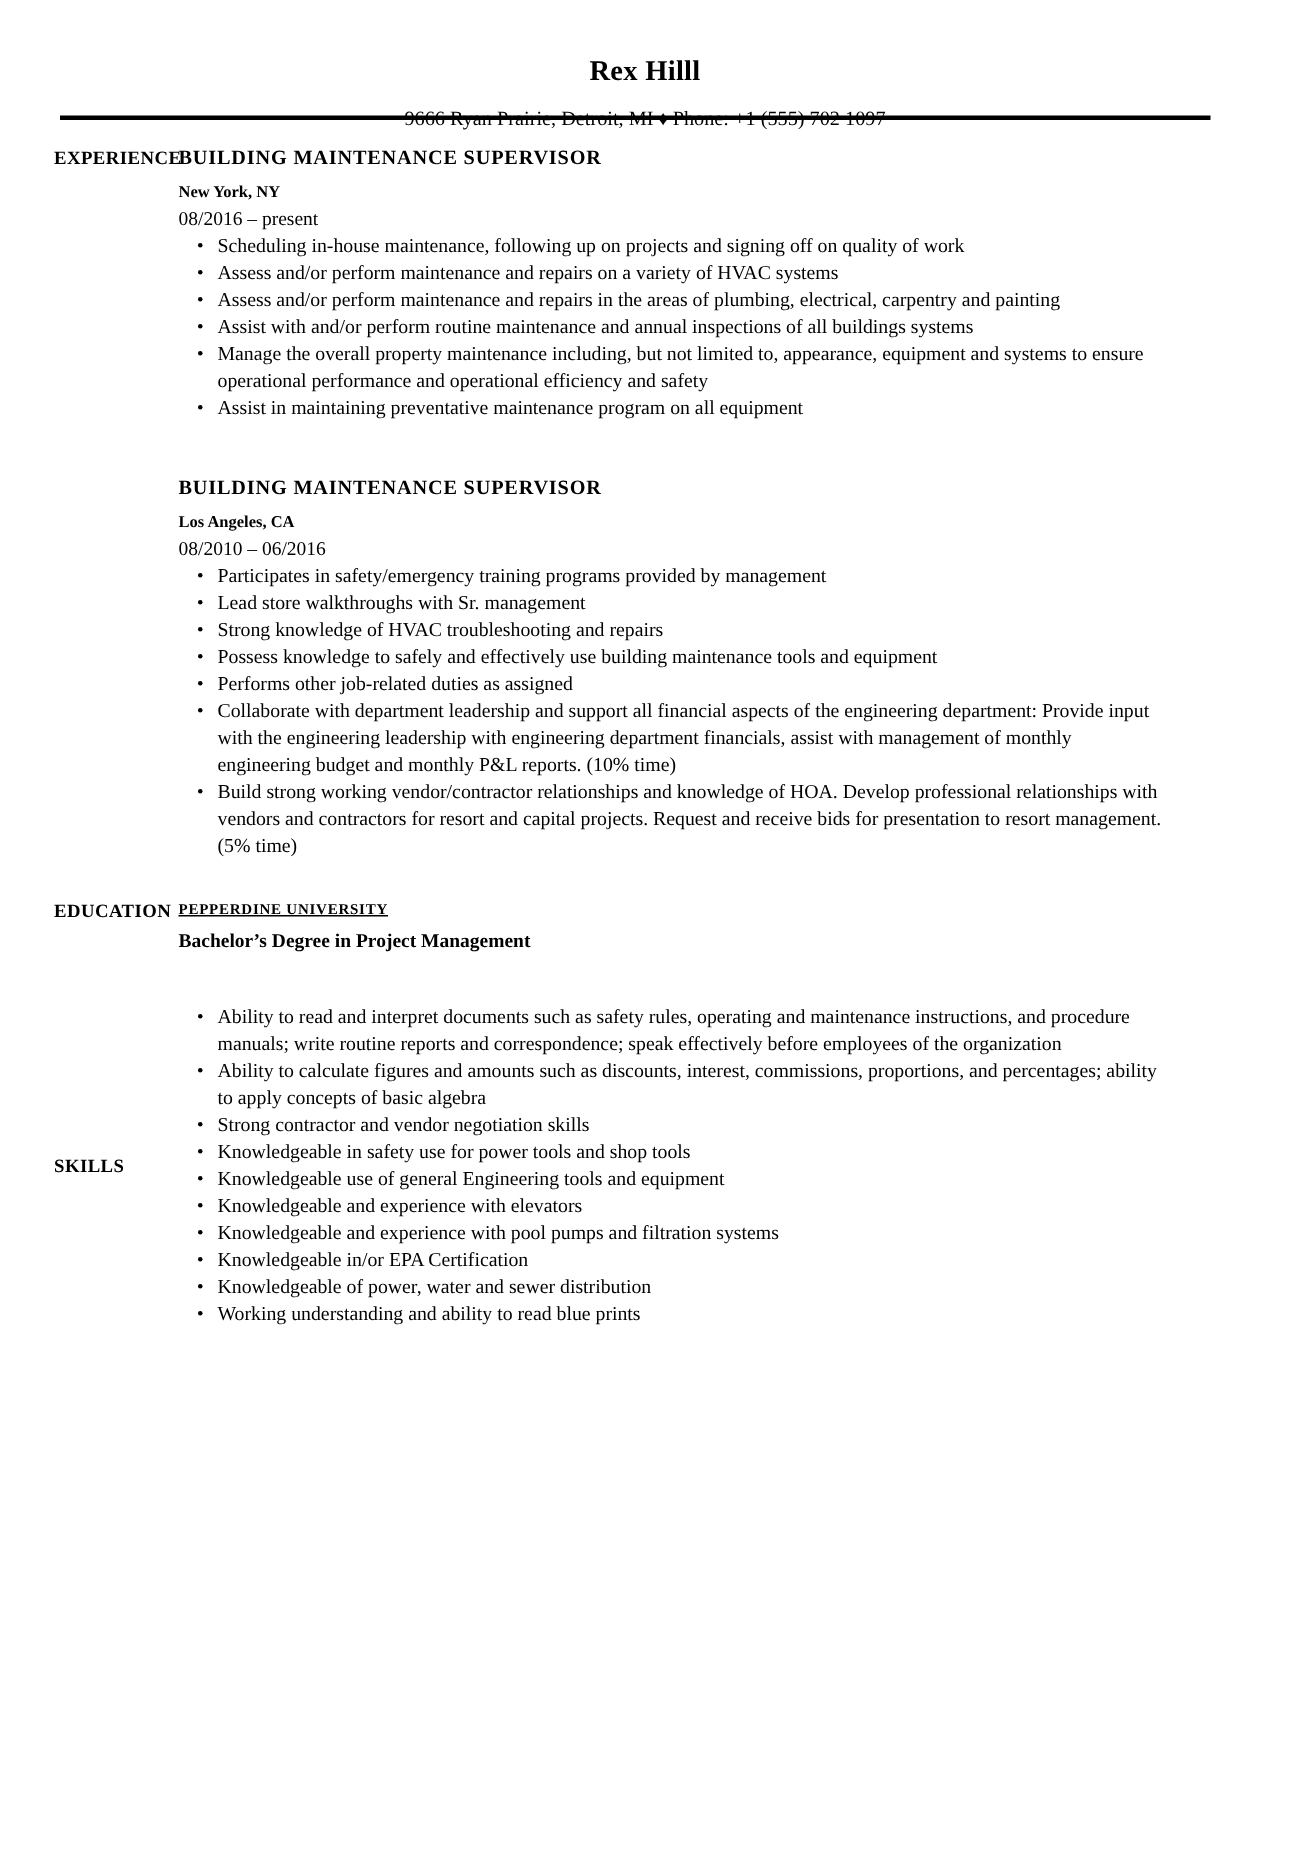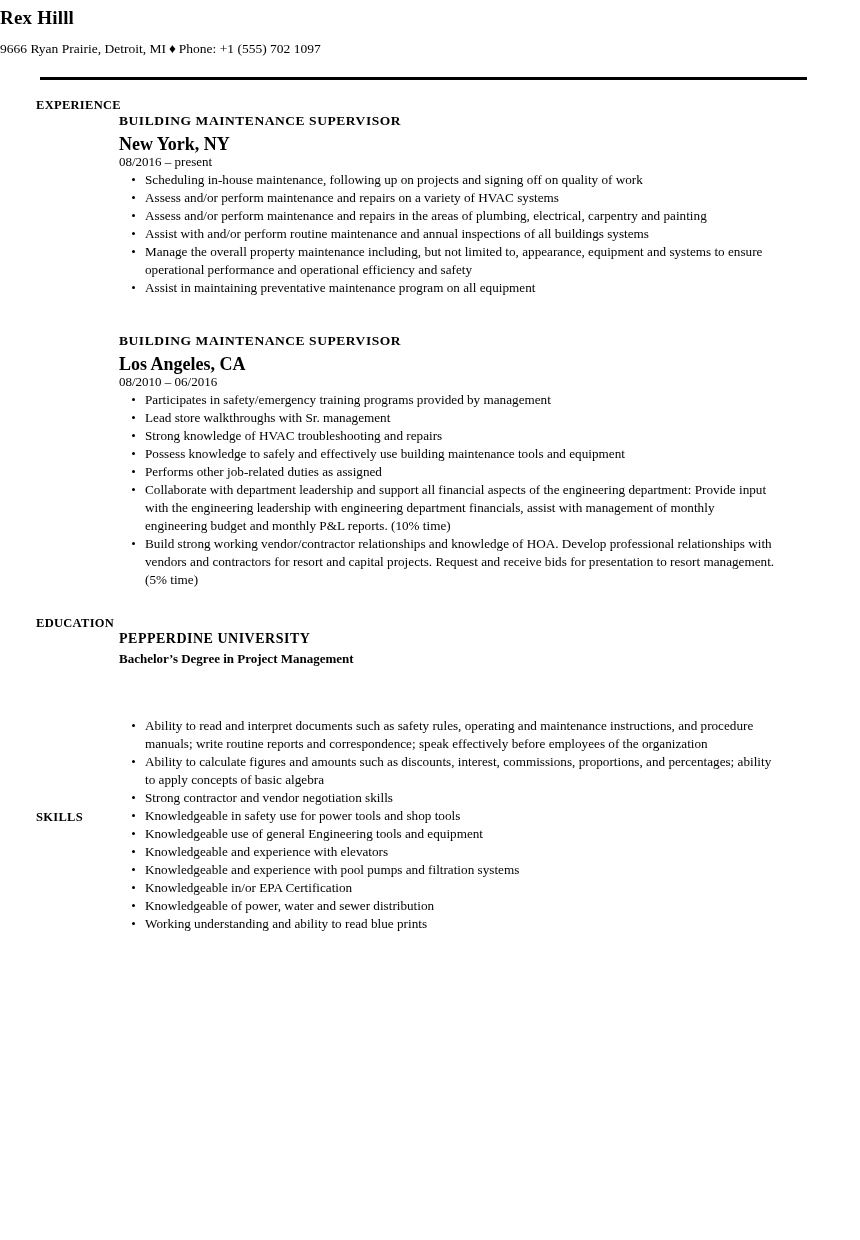--- a/index.html
+++ b/index.html
@@ -19,22 +19,22 @@
 
   .page {
     width: 860px;
     height: 1240px;
     position: relative;
     box-sizing: border-box;
   }
 
   
   .header {
-    padding-top: 6px;
-    text-align: left;
+    padding-top: 36px;
+    text-align: center;
   }
   .cand-name {
     font-size: 19px;
     font-weight: bold;
     letter-spacing: 0.2px;
     line-height: 24px;
   }
   .cand-contact {
     font-size: 13.5px;
     font-weight: normal;
@@ -74,35 +74,34 @@
     font-size: 12.5px;
     font-weight: bold;
     letter-spacing: 0.3px;
     line-height: 18px;
     white-space: nowrap;
   }
   .section-content {
     flex: 1 1 auto;
     padding-right: 84px;
     box-sizing: border-box;
-    margin-top: 16px;
   }
 
   
   .job + .job {
     margin-top: 35px;
   }
   .job-title {
     font-size: 13.5px;
     font-weight: bold;
     letter-spacing: 0.55px;
     line-height: 18px;
   }
   .job-location {
-    font-size: 18px;
+    font-size: 11px;
     font-weight: bold;
     line-height: 18px;
     margin-top: 5px;
   }
   .job-dates {
     font-size: 13px;
     font-weight: normal;
     line-height: 17px;
   }
 
@@ -124,24 +123,25 @@
     left: 13px;
     top: 7px;
     width: 3.4px;
     height: 3.4px;
     background: #000;
     border-radius: 50%;
   }
 
   
   .edu-school {
-    font-size: 14px;
+    font-size: 10px;
     font-weight: bold;
     letter-spacing: 0.5px;
     line-height: 18px;
+    text-decoration: underline;
   }
   .edu-degree {
     font-size: 13px;
     font-weight: bold;
     line-height: 18px;
     margin-top: 2px;
   }
 
   
   .section-experience { margin-top: 0; }

